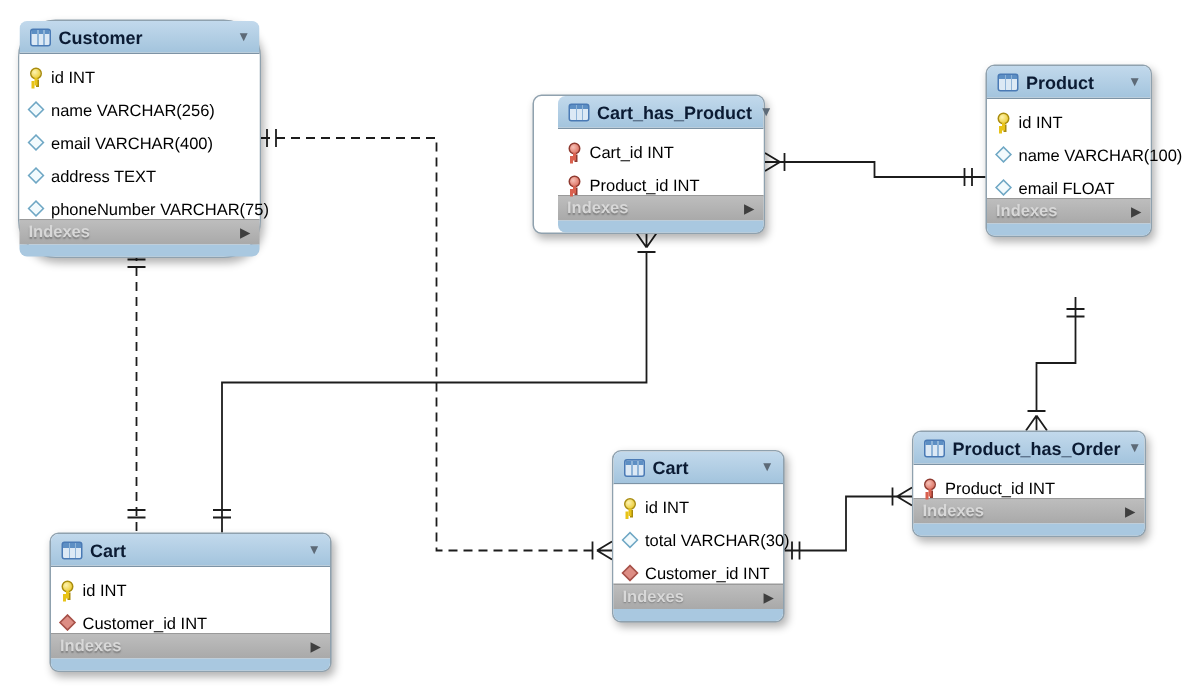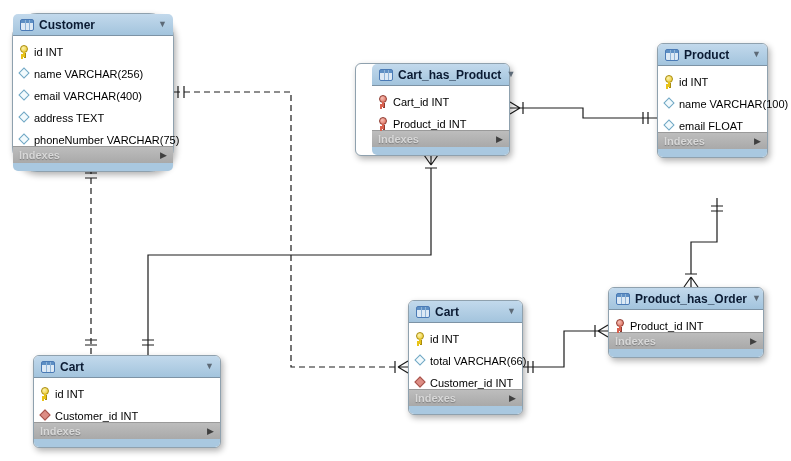--- a/index.html
+++ b/index.html
@@ -191,21 +191,21 @@
       <span class="title">Cart</span>
       <span class="tri">▼</span>
     </div>
     <div class="rows">
       <div class="colrow">
           <span class="ic ic-key"></span>
           <span class="lbl">id INT</span>
         </div>
       <div class="colrow">
           <span class="ic ic-dia"></span>
-          <span class="lbl">total VARCHAR(66)</span>
+          <span class="lbl">total VARCHAR(30)</span>
         </div>
       <div class="colrow">
           <span class="ic ic-dia fk"></span>
           <span class="lbl">Customer_id INT</span>
         </div>
     </div>
     <div class="idx">
       <span class="lbl">Indexes</span>
       <span class="arrow">▶</span>
     </div>

